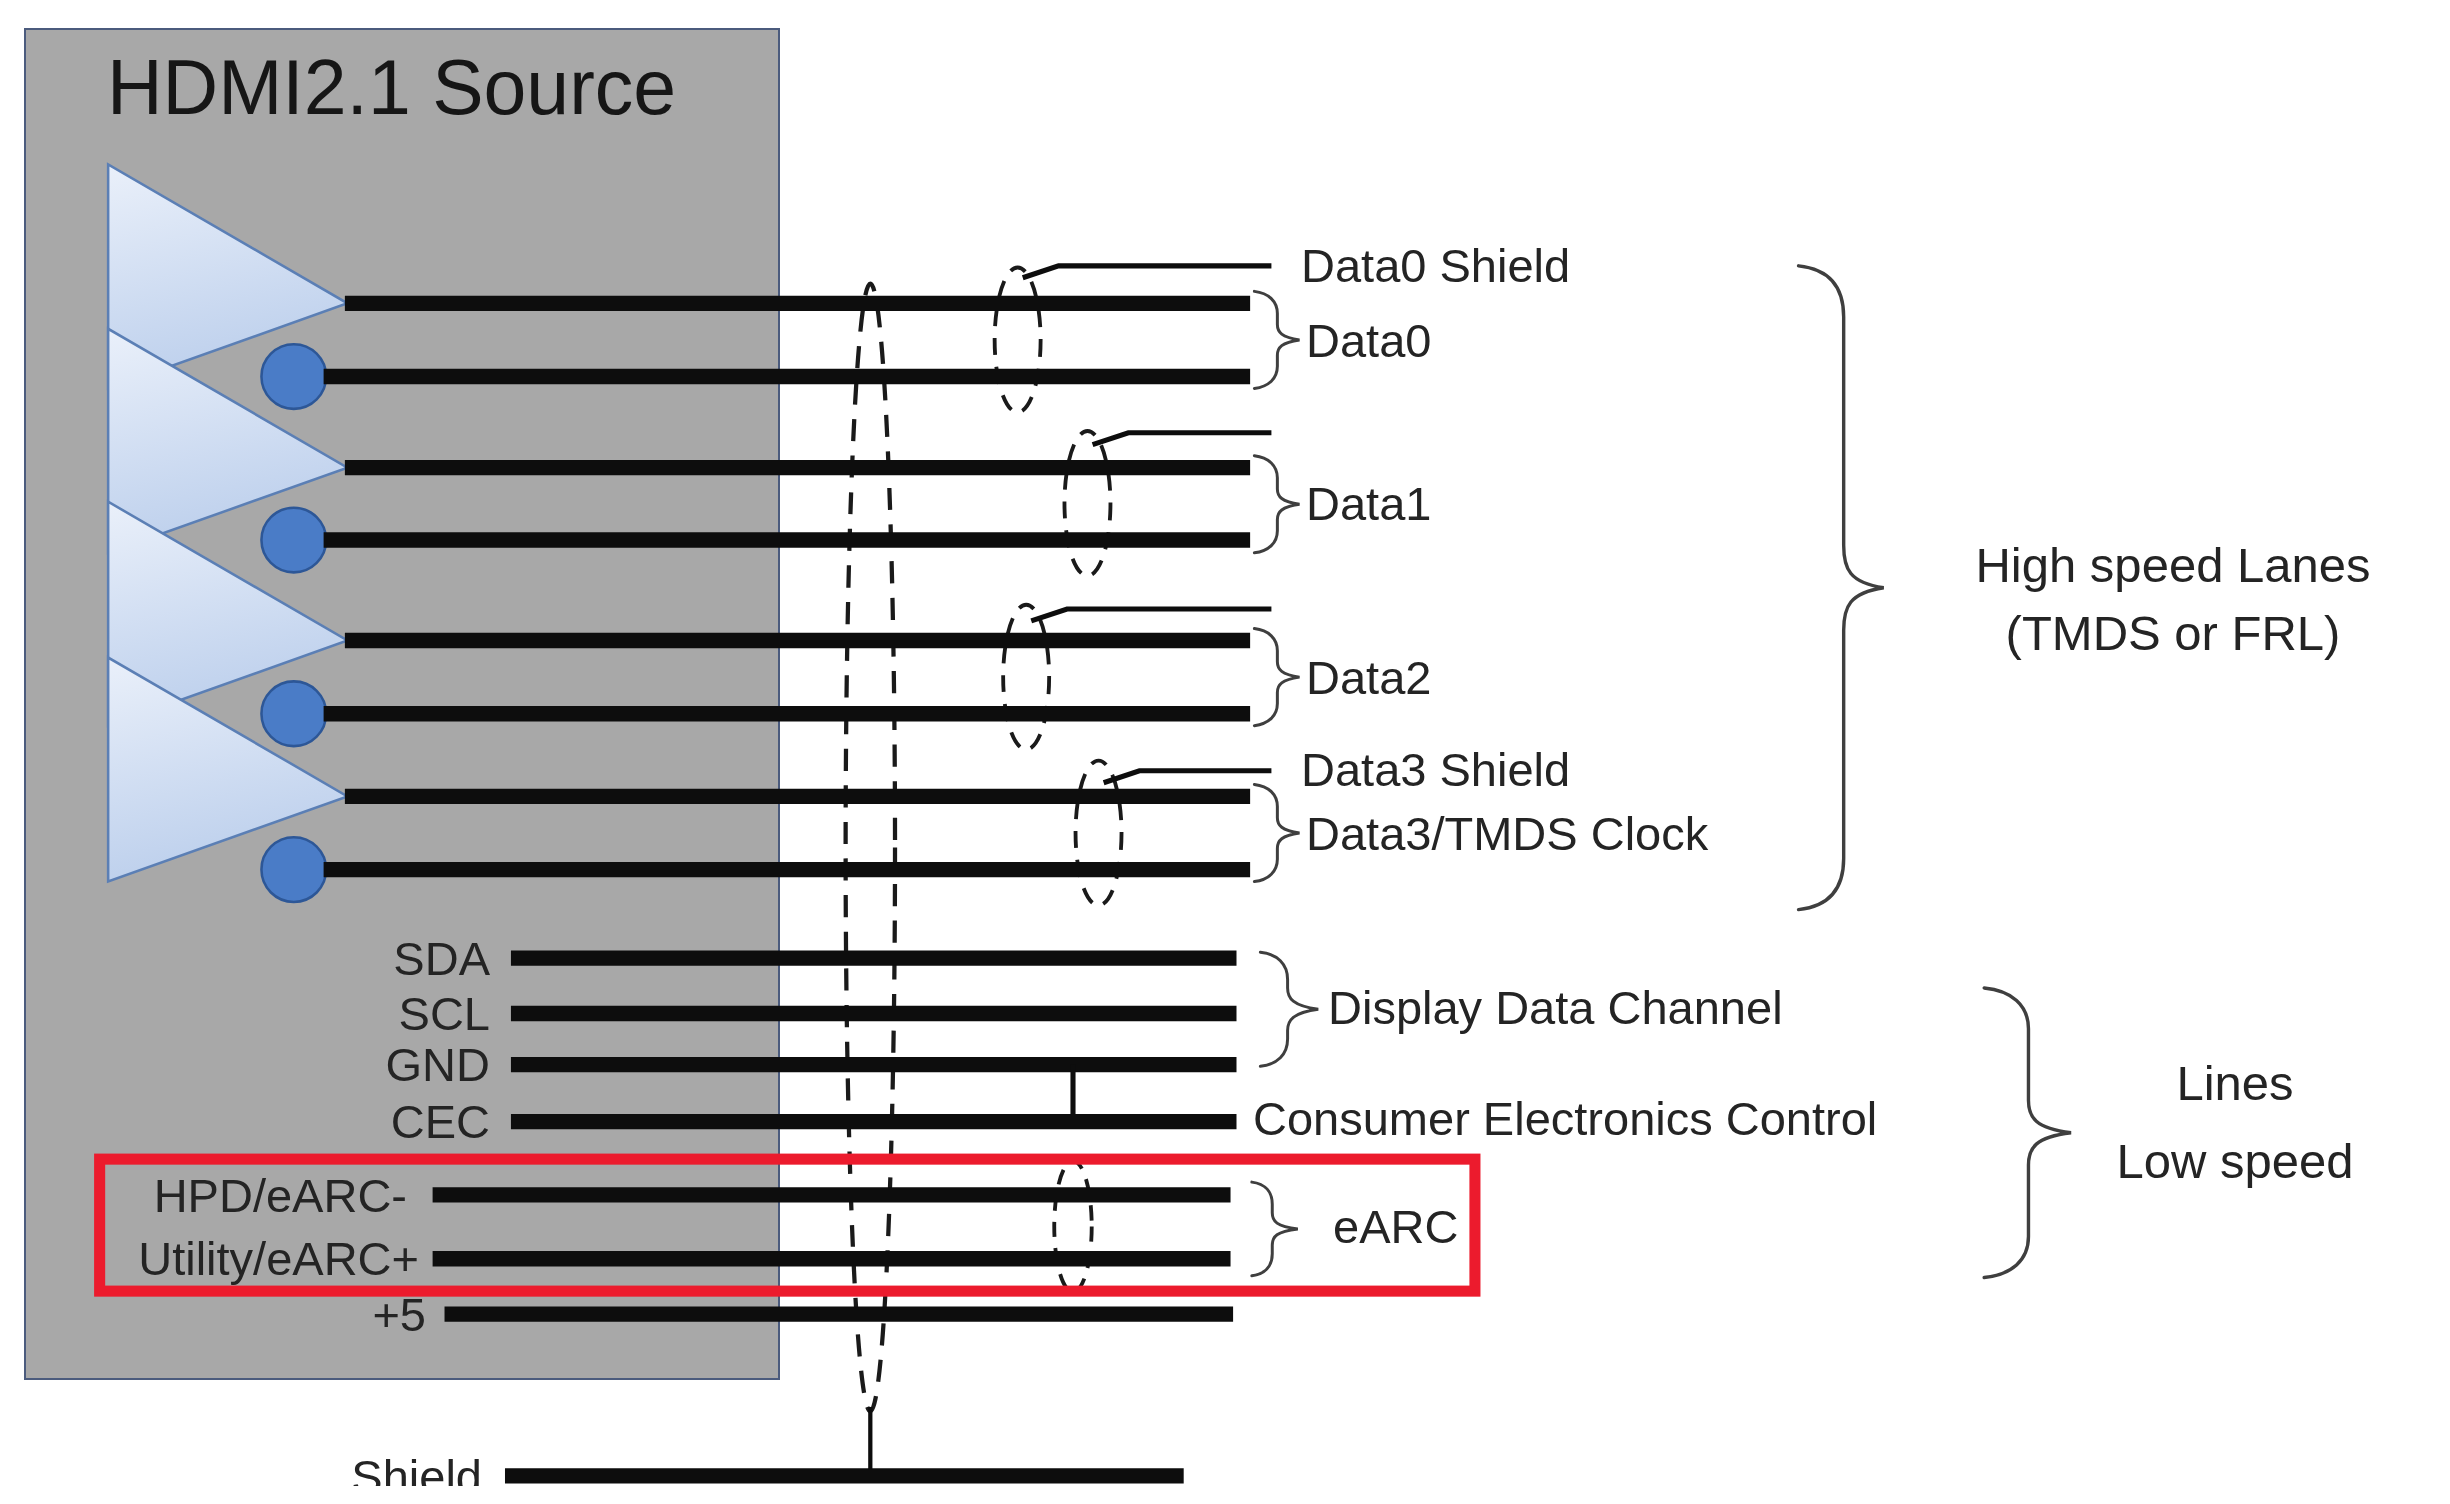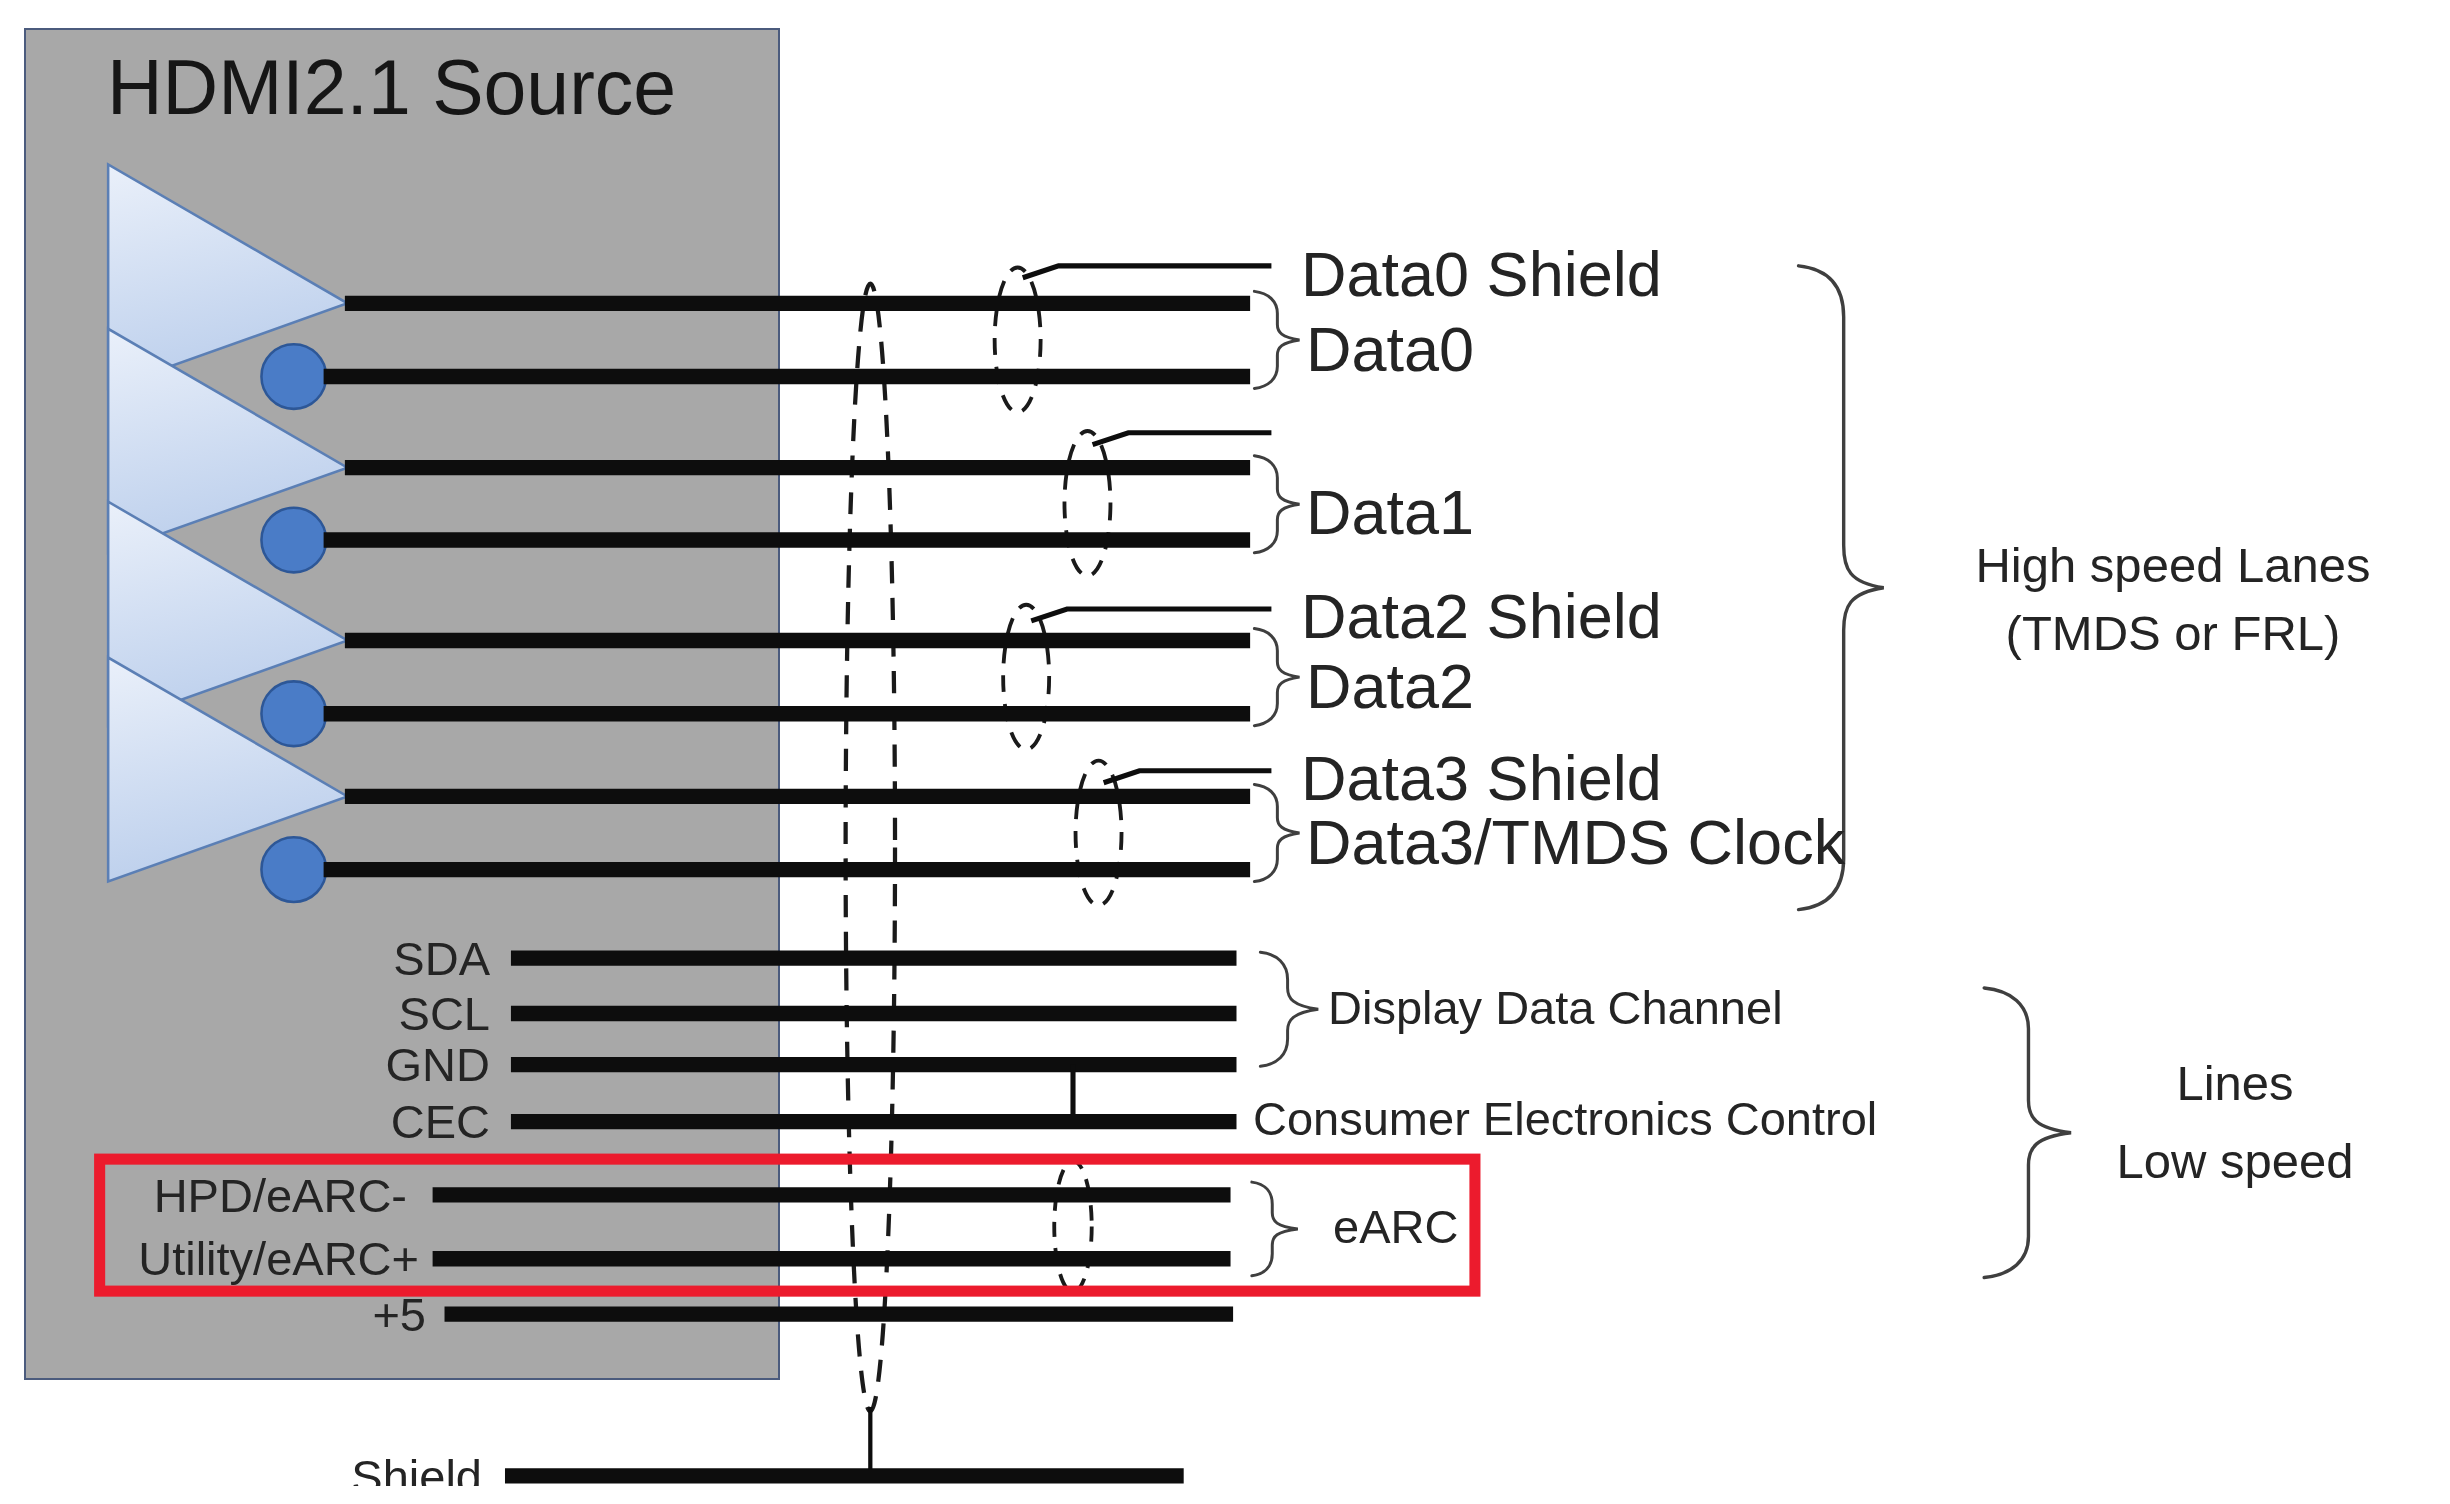--- a/index.html
+++ b/index.html
@@ -7,21 +7,21 @@
     position:relative;width:2450px;height:1486px;background:#ffffff;overflow:hidden;
     font-family:"Liberation Sans","DejaVu Sans",sans-serif;
   }
   #diagram-svg{position:absolute;left:0;top:0;}
   .source-box{
     position:absolute;left:24px;top:28px;width:756px;height:1352px;
     background:#a8a8a8;border:2.6px solid #4b5b7d;box-sizing:border-box;
   }
   .lbl{position:absolute;color:#242424;white-space:nowrap;}
   .title{left:107px;top:43px;font-size:77px;color:#161616;}
-  .lane-lbl{left:1301px;font-size:63px;}
+  .lane-lbl{left:1301px;font-size:47px;}
   .pin-lbl{font-size:47px;text-align:center;}
   .anno{font-size:47px;}
   .group-lbl{font-size:49px;text-align:center;line-height:68px;}
 </style>
 </head>
 <body>
 
 <div id="canvas">
 
   <div class="source-box"></div>
@@ -94,21 +94,20 @@
     <path fill="none" stroke="#3f3f3f" stroke-width="4" stroke-linecap="round" d="M 2330 1160 C 2362 1163 2382 1180 2382 1208 L 2382 1292 C 2382 1312 2390 1325 2432 1330 C 2390 1335 2382 1348 2382 1368 L 2382 1452 C 2382 1480 2362 1497 2330 1500"></path>
 
     <rect x="117" y="1361" width="1615" height="155" fill="none" stroke-width="13" stroke="#ec1b2d"></rect>
   </svg>
 
   <div class="lbl title">HDMI2.1 Source</div>
 
   <div class="lbl lane-lbl" style="top:238px">Data0 Shield</div>
   <div class="lbl lane-lbl" style="top:313px;left:1306px">Data0</div>
   <div class="lbl lane-lbl" style="top:476px;left:1306px">Data1</div>
-  <div class="lbl lane-lbl" style="top:580px">Data2 Shield</div>
   <div class="lbl lane-lbl" style="top:650px;left:1306px">Data2</div>
   <div class="lbl lane-lbl" style="top:742px">Data3 Shield</div>
   <div class="lbl lane-lbl" style="top:806px;left:1306px">Data3/TMDS Clock</div>
 
   <div class="lbl pin-lbl" style="right:1960px;top:931px">SDA</div>
   <div class="lbl pin-lbl" style="right:1960px;top:986px">SCL</div>
   <div class="lbl pin-lbl" style="right:1960px;top:1037px">GND</div>
   <div class="lbl pin-lbl" style="right:1960px;top:1094px">CEC</div>
   <div class="lbl pin-lbl" style="right:2043px;top:1168px">HPD/eARC-</div>
   <div class="lbl pin-lbl" style="right:2031px;top:1231px">Utility/eARC+</div>

